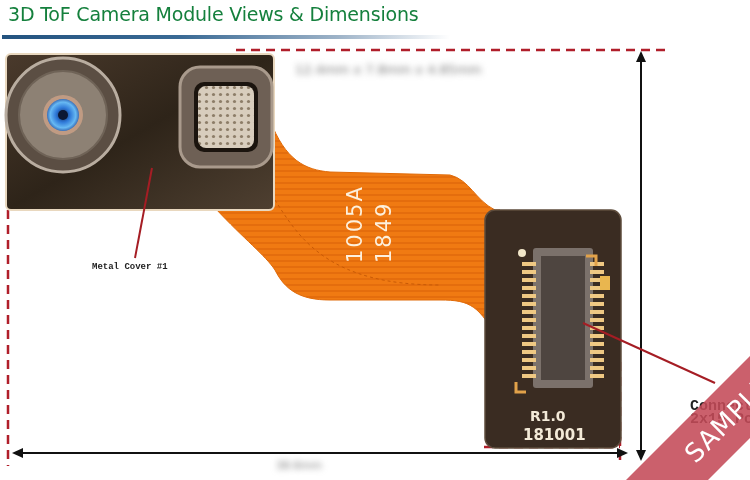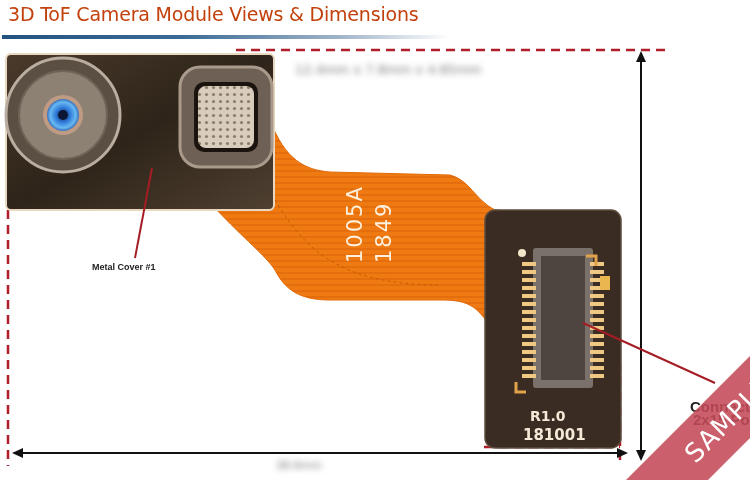--- a/index.html
+++ b/index.html
@@ -2,39 +2,39 @@
 <html><head>
 <meta charset="utf-8">
 <style>
   * { margin: 0; padding: 0; box-sizing: border-box; }
   html, body { width: 750px; height: 480px; overflow: hidden; background: #ffffff; }
   body { position: relative; font-family: "DejaVu Sans", sans-serif; }
 
   .title {
     position: absolute; left: 8px; top: 3px;
     font-family: "DejaVu Sans", sans-serif;
-    font-size: 19px; color: #c2410c; letter-spacing: -0.2px;
+    font-size: 19px; color: #15803d; letter-spacing: -0.2px;
     white-space: nowrap;
   }
   .title-rule {
     position: absolute; left: 2px; top: 35px; width: 448px; height: 4px;
     background: linear-gradient(to right, #23537f 0%, #3a6a95 40%, #9eb3c8 75%, rgba(255,255,255,0) 100%);
   }
 
   svg.stage { position: absolute; left: 0; top: 0; }
 
   .blur-label {
     position: absolute; color: #777; filter: blur(3px);
     font-family: "DejaVu Sans", sans-serif; white-space: nowrap;
   }
   .dim-top { left: 295px; top: 62px; font-size: 13px; }
   .dim-bottom { left: 276px; top: 459px; font-size: 11px; }
 
   .callout {
-    position: absolute; font-family: Liberation Sans, sans-serif;
+    position: absolute; font-family: Liberation Mono, monospace;
     font-weight: bold; color: #222; white-space: nowrap;
   }
   .callout-metal { left: 92px; top: 262px; font-size: 9px; }
   .callout-conn { left: 690px; top: 400px; font-size: 15px; line-height: 13px; text-align: center; }
 
   .flex-text {
     position: absolute; color: #fdf0dc; font-family: "DejaVu Sans", sans-serif;
     font-size: 21px; letter-spacing: 2px; transform: rotate(-90deg); transform-origin: left top;
     white-space: nowrap;
   }

